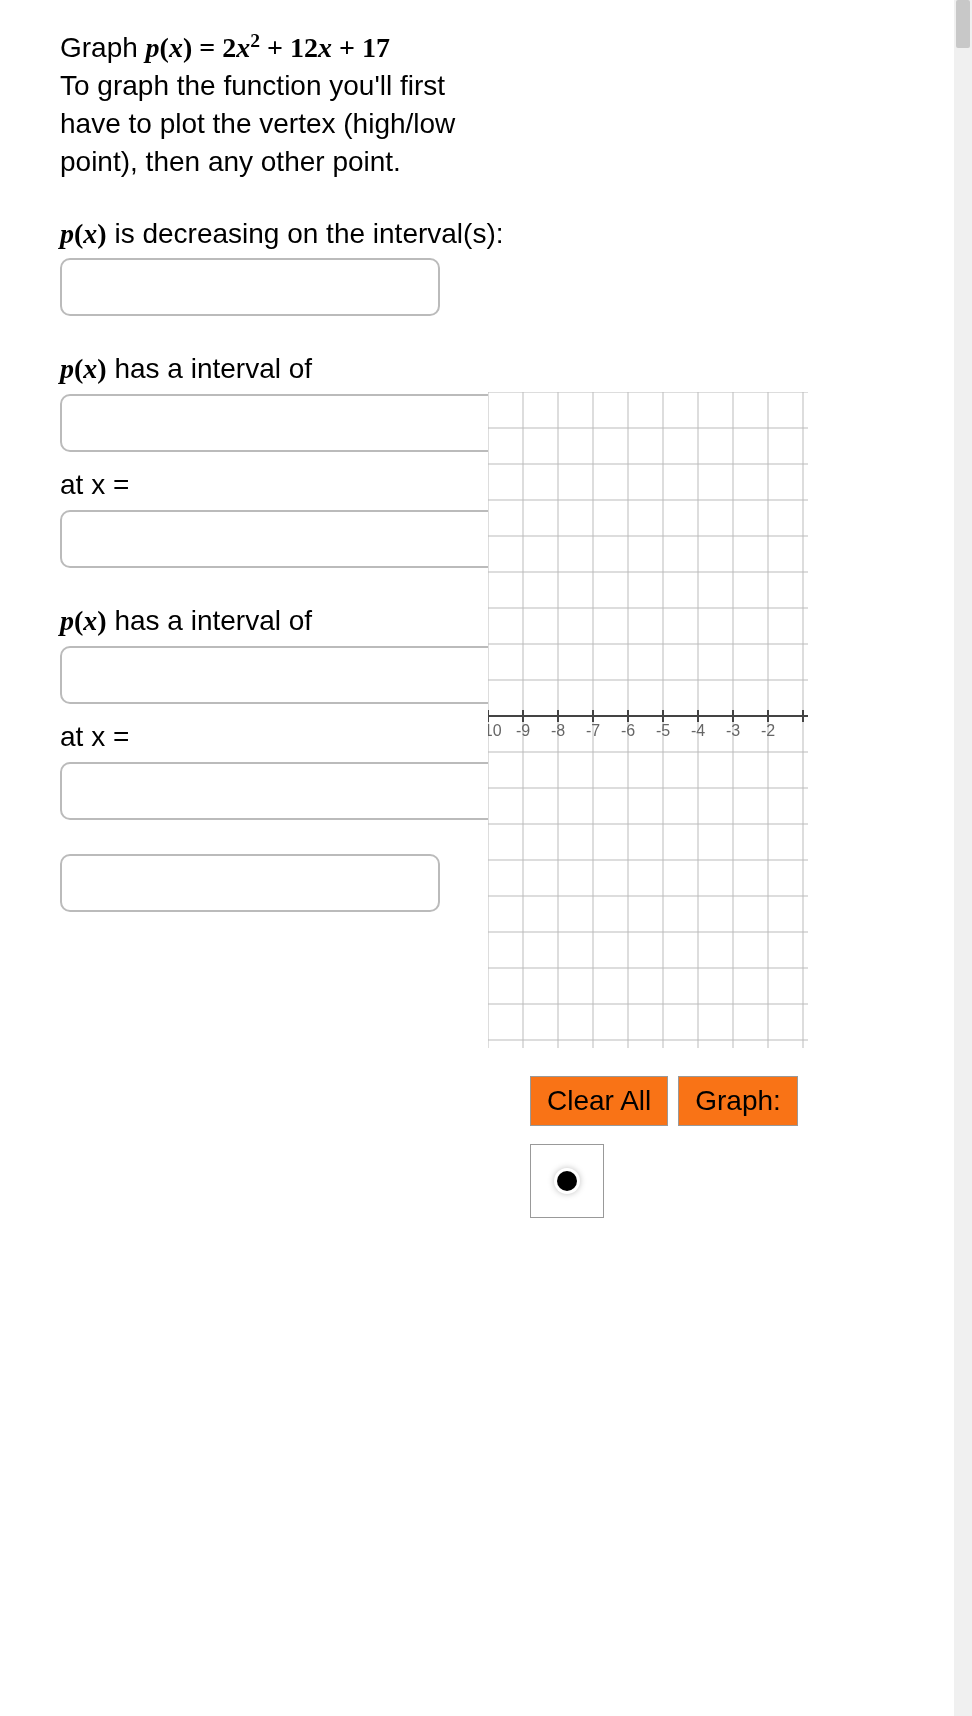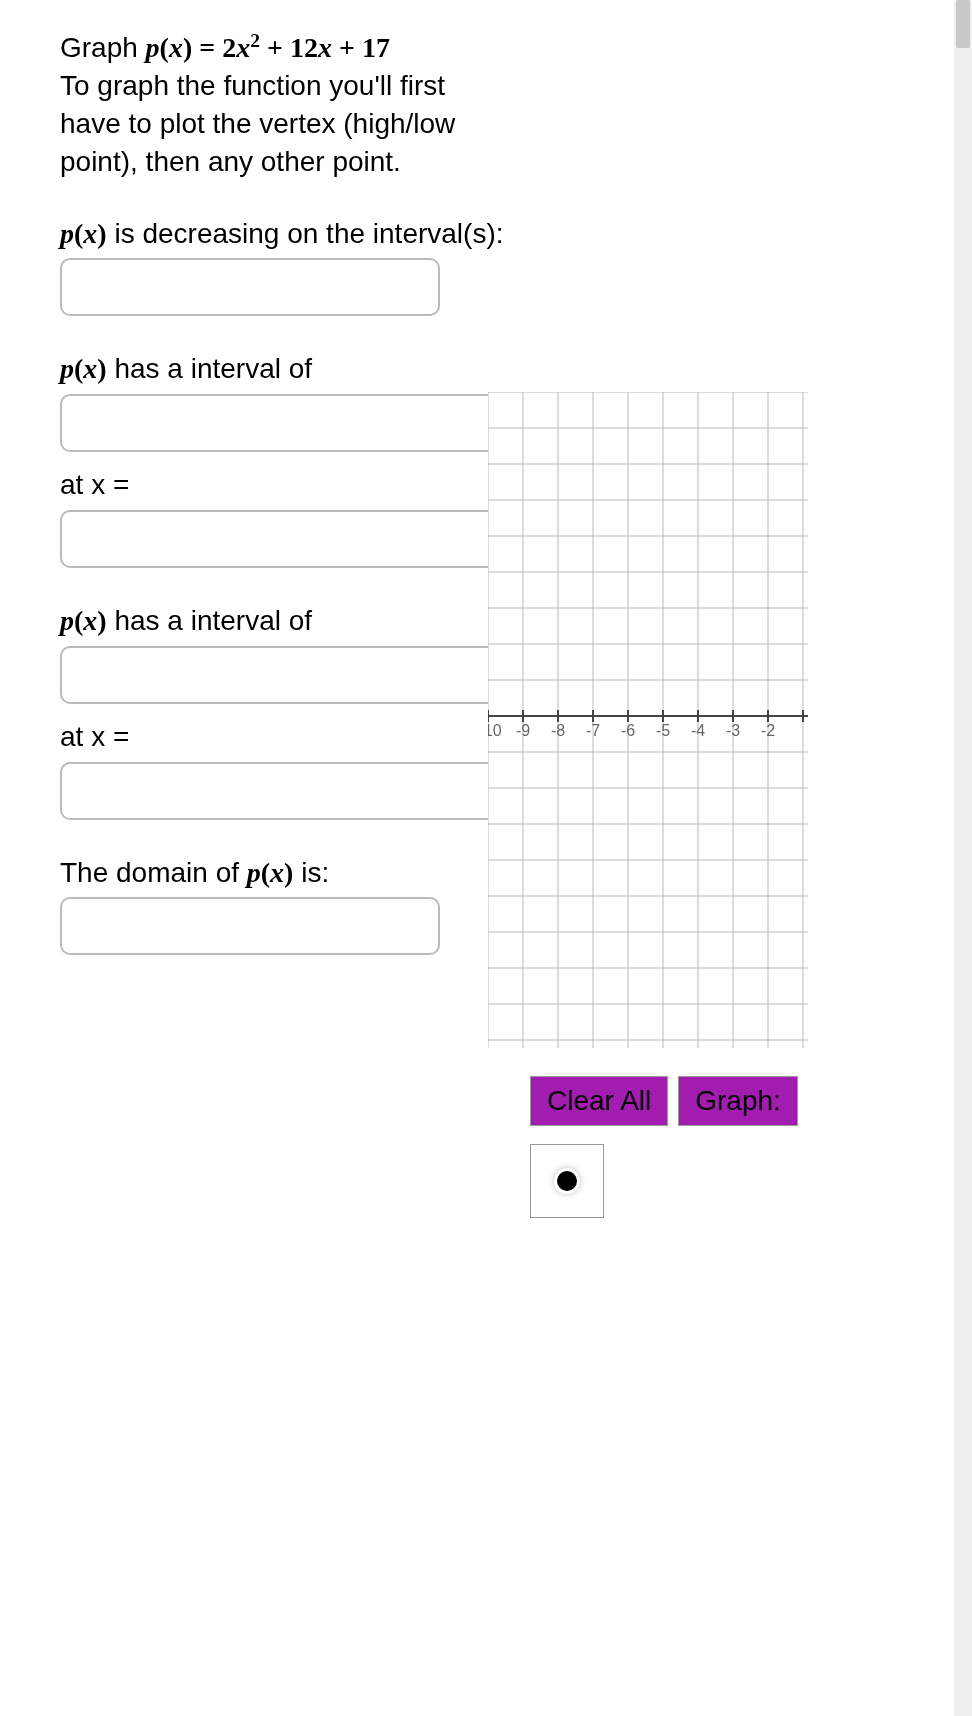--- a/index.html
+++ b/index.html
@@ -76,21 +76,21 @@
     background: #fff;
   }
   .controls-row {
     display: flex;
     gap: 10px;
     margin-top: 24px;
     margin-left: 42px;
   }
   .btn {
     border: 1px solid #999;
-    background: #a21caf;
+    background: #f97316;
     font-size: 28px;
     padding: 8px 16px;
     font-family: inherit;
     cursor: pointer;
   }
   .tool-dot {
     margin-top: 18px;
     margin-left: 42px;
     width: 74px;
     height: 74px;
@@ -145,23 +145,20 @@
     <div class="sub-question">
       <p>
         <span class="formula"><span class="fname">p</span>(<span class="var">x</span>)</span><span>  has a interval of</span>
       </p>
       <input class="input-box input-wide" style="">
       <p style="margin-top:14px">at x =</p>
       <input class="input-box input-wide" style="">
     </div>
 
     <div class="sub-question">
-      <p>
-        <span>The domain of </span><span class="formula"><span class="fname">p</span>(<span class="var">x</span>)</span><span> is:</span>
-      </p>
       <input class="input-box" style="">
     </div>
 
   </div>
 
   <div class="right-col">
     <svg class="graph-area" width="320" height="656" viewBox="0 0 320 656">
       <g stroke="#bbb" stroke-width="1">
         <line x1="0" y1="0" x2="320" y2="0"></line>
         <line x1="0" y1="36" x2="320" y2="36"></line>

